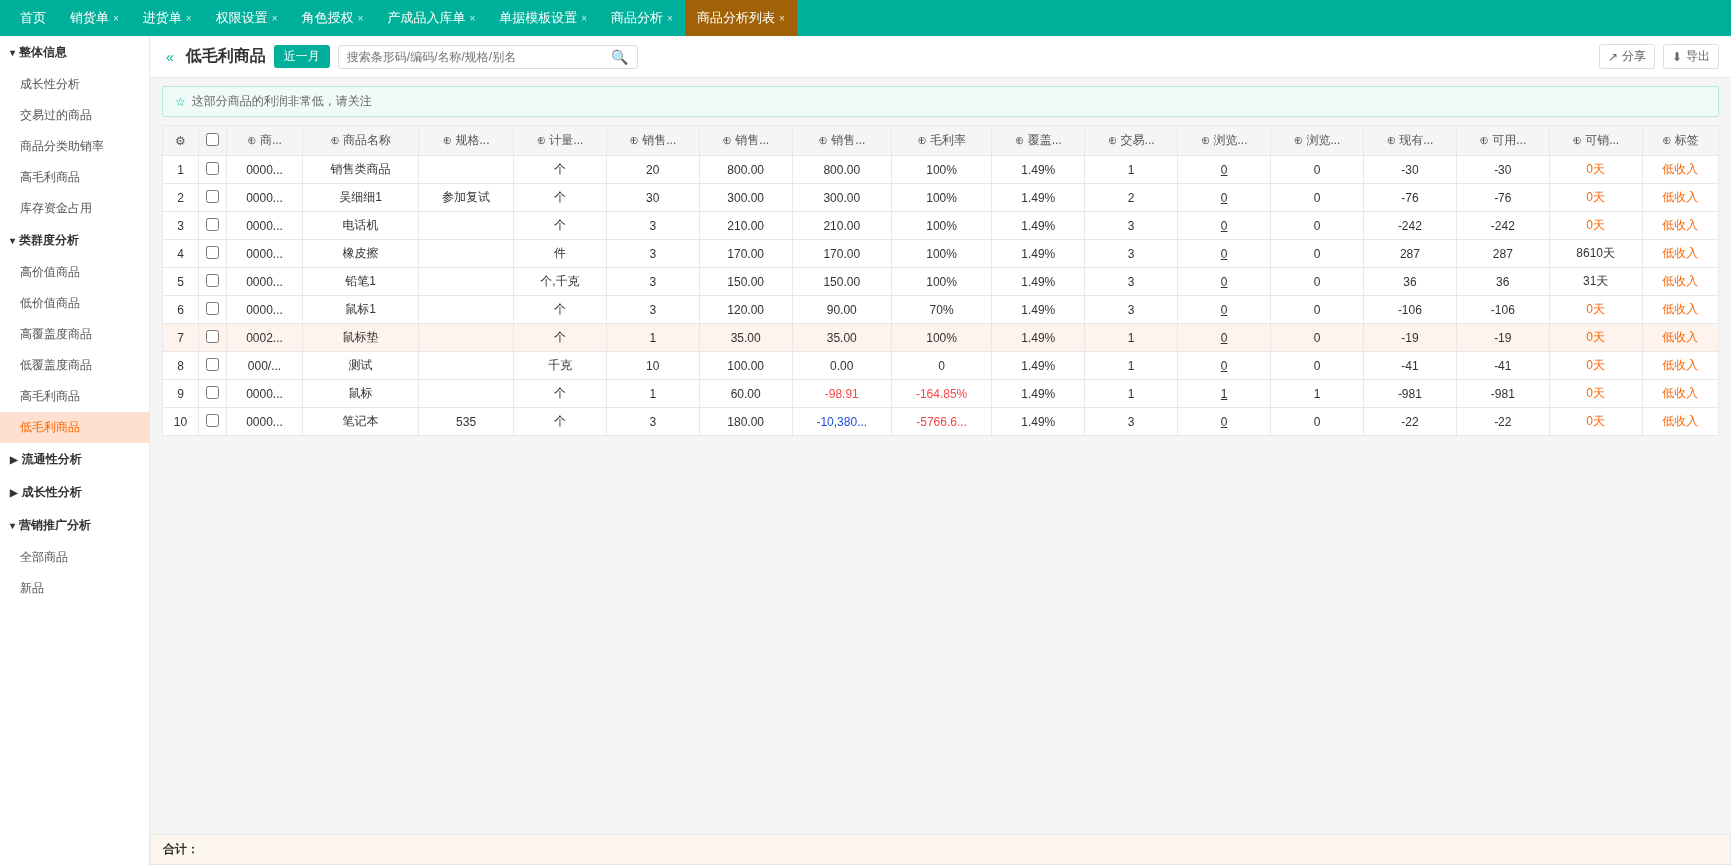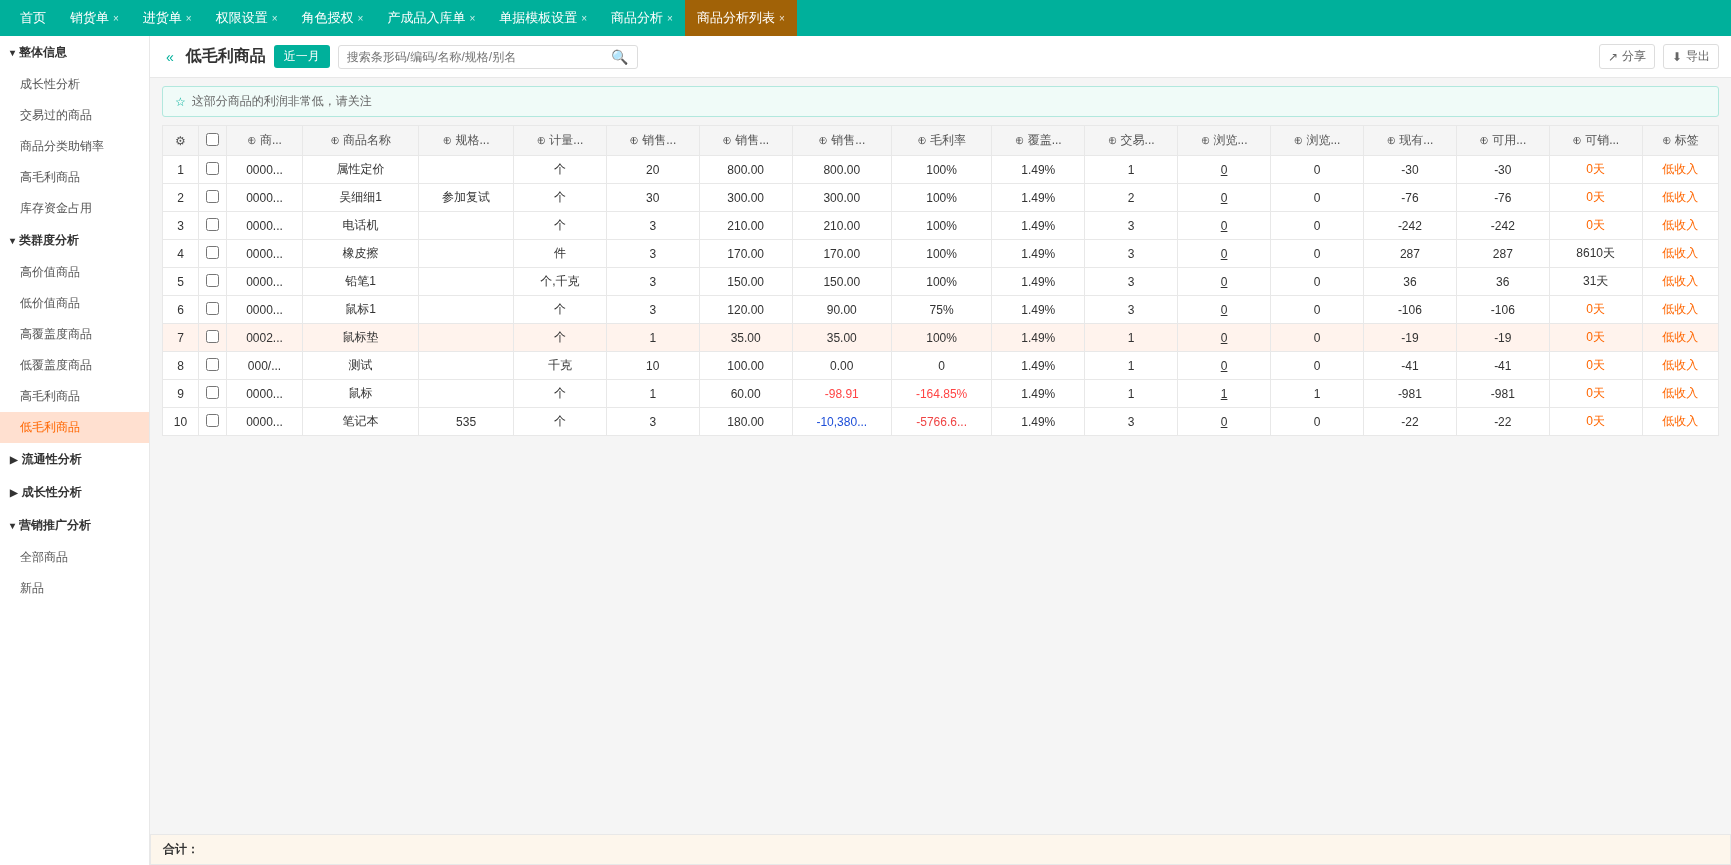--- a/index.html
+++ b/index.html
@@ -388,21 +388,21 @@
             <th><span>⊕ 可用...</span></th>
             <th><span>⊕ 可销...</span></th>
             <th><span>⊕ 标签</span></th>
           </tr>
         </thead>
         <tbody id="table-body">
         <tr>
       <td>1</td>
       <td><input type="checkbox" style=""></td>
       <td>0000...</td>
-      <td>属性定价</td>
+      <td>销售类商品</td>
       <td></td>
       <td>个</td>
       <td>20</td>
       <td>800.00</td>
       <td style="color:#333">800.00</td>
       <td style="color:#333">100%</td>
       <td>1.49%</td>
       <td>1</td>
       <td><span class="underline">0</span></td>
       <td>0</td>
@@ -494,21 +494,21 @@
             <tr>
       <td>6</td>
       <td><input type="checkbox" style=""></td>
       <td>0000...</td>
       <td>鼠标1</td>
       <td></td>
       <td>个</td>
       <td>3</td>
       <td>120.00</td>
       <td style="color:#333">90.00</td>
-      <td style="color:#333">75%</td>
+      <td style="color:#333">70%</td>
       <td>1.49%</td>
       <td>3</td>
       <td><span class="underline">0</span></td>
       <td>0</td>
       <td>-106</td>
       <td>-106</td>
       <td style="color:#ff6600">0天</td>
       <td style="color:#ff6600">低收入</td>
     </tr>
             <tr style="background: rgb(255, 243, 237);">

